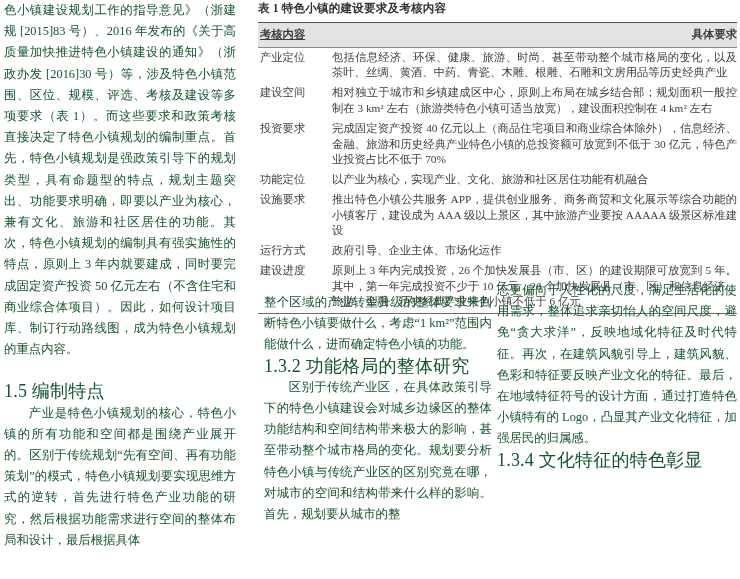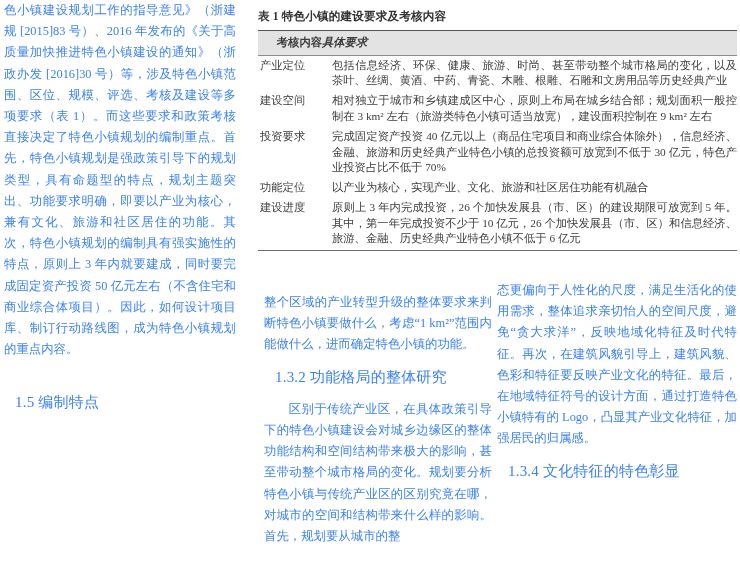--- a/index.html
+++ b/index.html
@@ -23,81 +23,81 @@
   }
 
   .col {
     position: absolute;
     top: 0;
     width: 228px;
     font-size: 12.4px;
     line-height: 21.2px;
     text-align: justify;
     text-justify: inter-ideograph;
-    color: #3b82f6;
+    color: #14532d;
   }
   .col-1 { left: 4px;   width: 232px; }
   .col-2 { left: 264px; width: 228px; top: 292px; }
   .col-3 { left: 497px; width: 240px; top: 280px; }
 
   .para {
     margin: 0;
     text-indent: 2em;
     text-align: justify;
     text-justify: inter-ideograph;
   }
   .para.cont { text-indent: 0; }
 
   .heading {
-    margin: 11px;
+    margin: 0;
     text-indent: 0;
-    font-size: 15px;
+    font-size: 18px;
     line-height: 21.2px;
     letter-spacing: 0.2px;
   }
   .gap { height: 21px; }
 
   
   .table-block {
     position: absolute;
     left: 258px;
     top: 0px;
     width: 479px;
   }
   .table-caption {
     font-size: 11.6px;
     line-height: 18px;
     color: #343434;
-    margin: 8px 0 4px 0;
+    margin: 0 0 4px 0;
     letter-spacing: 0.15px;
     font-weight: 600;
   }
   table.data {
     border-collapse: collapse;
     width: 479px;
     font-size: 11.3px;
     line-height: 15.6px;
     color: #3d3d3d;
   }
   table.data thead th {
     background: #e3e3e3;
     font-weight: 600;
     padding: 4px 0 4px 0;
     border-top: 1.6px solid #555;
     border-bottom: 1px solid #8c8c8c;
     font-size: 11.3px;
   }
   table.data thead th.c-key {
-    text-align: right;
+    text-align: left;
     padding-left: 2px;
     width: 62px;
+    text-decoration: underline;
   }
   table.data thead th.c-val {
-    text-align: left;
-    font-style: italic;
+    text-align: right;
   }
   table.data tbody td {
     vertical-align: top;
     padding: 2.2px 0 2.2px 0;
     border: none;
   }
   table.data tbody td.c-key {
     width: 62px;
     padding-left: 2px;
     white-space: nowrap;
@@ -119,48 +119,57 @@
 </style>
 </head>
 <body>
 
 <div class="page">
 
   <div class="col col-1">
     <p class="para cont">色小镇建设规划工作的指导意见》（浙建规 [2015]83 号）、2016 年发布的《关于高质量加快推进特色小镇建设的通知》（浙政办发 [2016]30 号）等，涉及特色小镇范围、区位、规模、评选、考核及建设等多项要求（表 1）。而这些要求和政策考核直接决定了特色小镇规划的编制重点。首先，特色小镇规划是强政策引导下的规划类型，具有命题型的特点，规划主题突出、功能要求明确，即要以产业为核心，兼有文化、旅游和社区居住的功能。其次，特色小镇规划的编制具有强实施性的特点，原则上 3 年内就要建成，同时要完成固定资产投资 50 亿元左右（不含住宅和商业综合体项目）。因此，如何设计项目库、制订行动路线图，成为特色小镇规划的重点内容。</p>
     <div class="gap"></div>
     <p class="heading">1.5 编制特点</p>
+    <p class="para">产业是特色小镇规划的核心，特色小镇的所有功能和空间都是围绕产业展开的。区别于传统规划“先有空间、再有功能策划”的模式，特色小镇规划要实现思维方式的逆转，首先进行特色产业功能的研究，然后根据功能需求进行空间的整体布局和设计，最后根据具体</p>
   </div>
 
   <div class="table-block">
     <div class="table-caption">表 1  特色小镇的建设要求及考核内容</div>
 
     <table class="data">
       <thead>
         <tr>
           <th class="c-key">考核内容</th>
           <th class="c-val">具体要求</th>
         </tr>
       </thead>
       <tbody>
         <tr>
           <td class="c-key">产业定位</td>
           <td class="c-val">包括信息经济、环保、健康、旅游、时尚、甚至带动整个城市格局的变化，以及茶叶、丝绸、黄酒、中药、青瓷、木雕、根雕、石雕和文房用品等历史经典产业</td>
         </tr>
         <tr>
           <td class="c-key">建设空间</td>
-          <td class="c-val">相对独立于城市和乡镇建成区中心，原则上布局在城乡结合部；规划面积一般控制在 3 km² 左右（旅游类特色小镇可适当放宽），建设面积控制在 9 km² 左右</td>
+          <td class="c-val">相对独立于城市和乡镇建成区中心，原则上布局在城乡结合部；规划面积一般控制在 3 km² 左右（旅游类特色小镇可适当放宽），建设面积控制在 4 km² 左右</td>
         </tr>
         <tr>
           <td class="c-key">投资要求</td>
           <td class="c-val">完成固定资产投资 40 亿元以上（商品住宅项目和商业综合体除外），信息经济、金融、旅游和历史经典产业特色小镇的总投资额可放宽到不低于 30 亿元，特色产业投资占比不低于 70%</td>
         </tr>
         <tr>
           <td class="c-key">功能定位</td>
           <td class="c-val">以产业为核心，实现产业、文化、旅游和社区居住功能有机融合</td>
+        </tr>
+        <tr>
+          <td class="c-key">设施要求</td>
+          <td class="c-val">推出特色小镇公共服务 APP，提供创业服务、商务商贸和文化展示等综合功能的小镇客厅，建设成为 AAA 级以上景区，其中旅游产业要按 AAAAA 级景区标准建设</td>
+        </tr>
+        <tr>
+          <td class="c-key">运行方式</td>
+          <td class="c-val">政府引导、企业主体、市场化运作</td>
         </tr>
         <tr>
           <td class="c-key">建设进度</td>
           <td class="c-val">原则上 3 年内完成投资，26 个加快发展县（市、区）的建设期限可放宽到 5 年。其中，第一年完成投资不少于 10 亿元，26 个加快发展县（市、区）和信息经济、旅游、金融、历史经典产业特色小镇不低于 6 亿元</td>
         </tr>
       </tbody>
     </table>
     <div class="table-rule-bottom"></div>
   </div>
 

